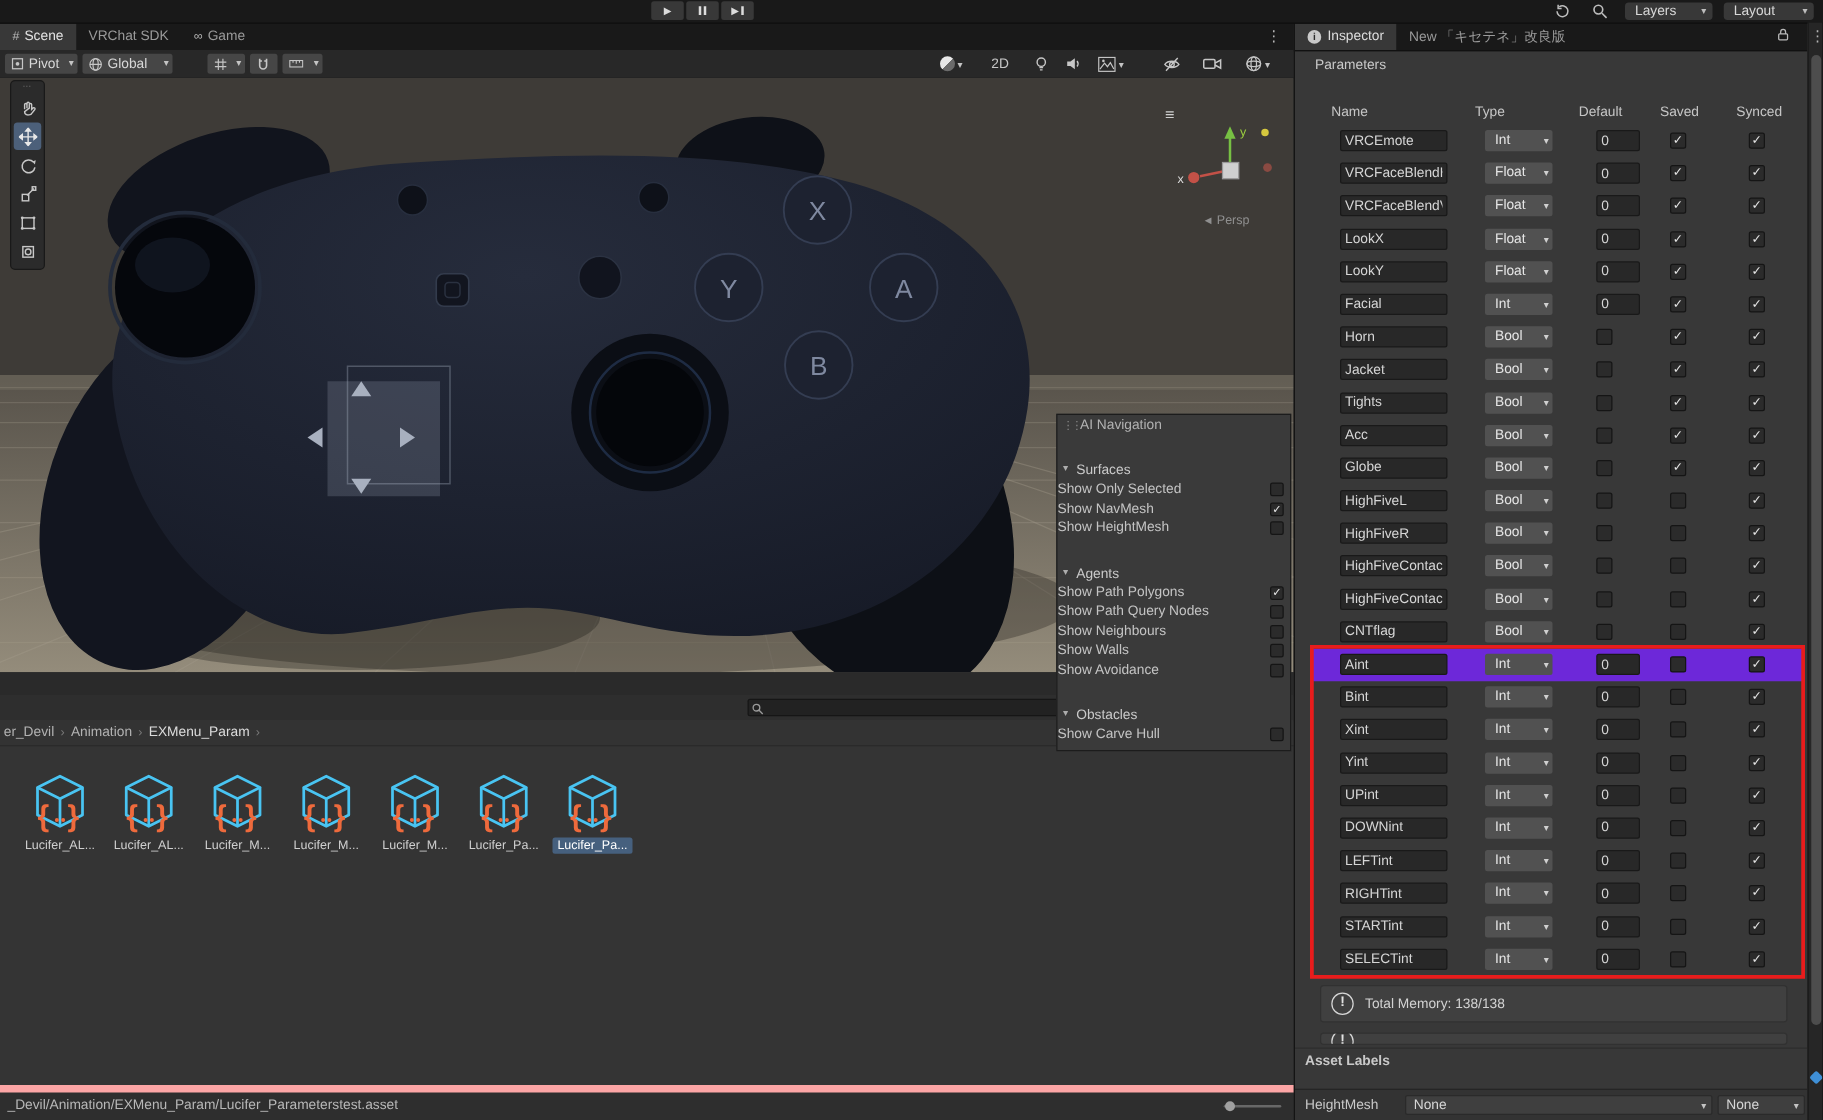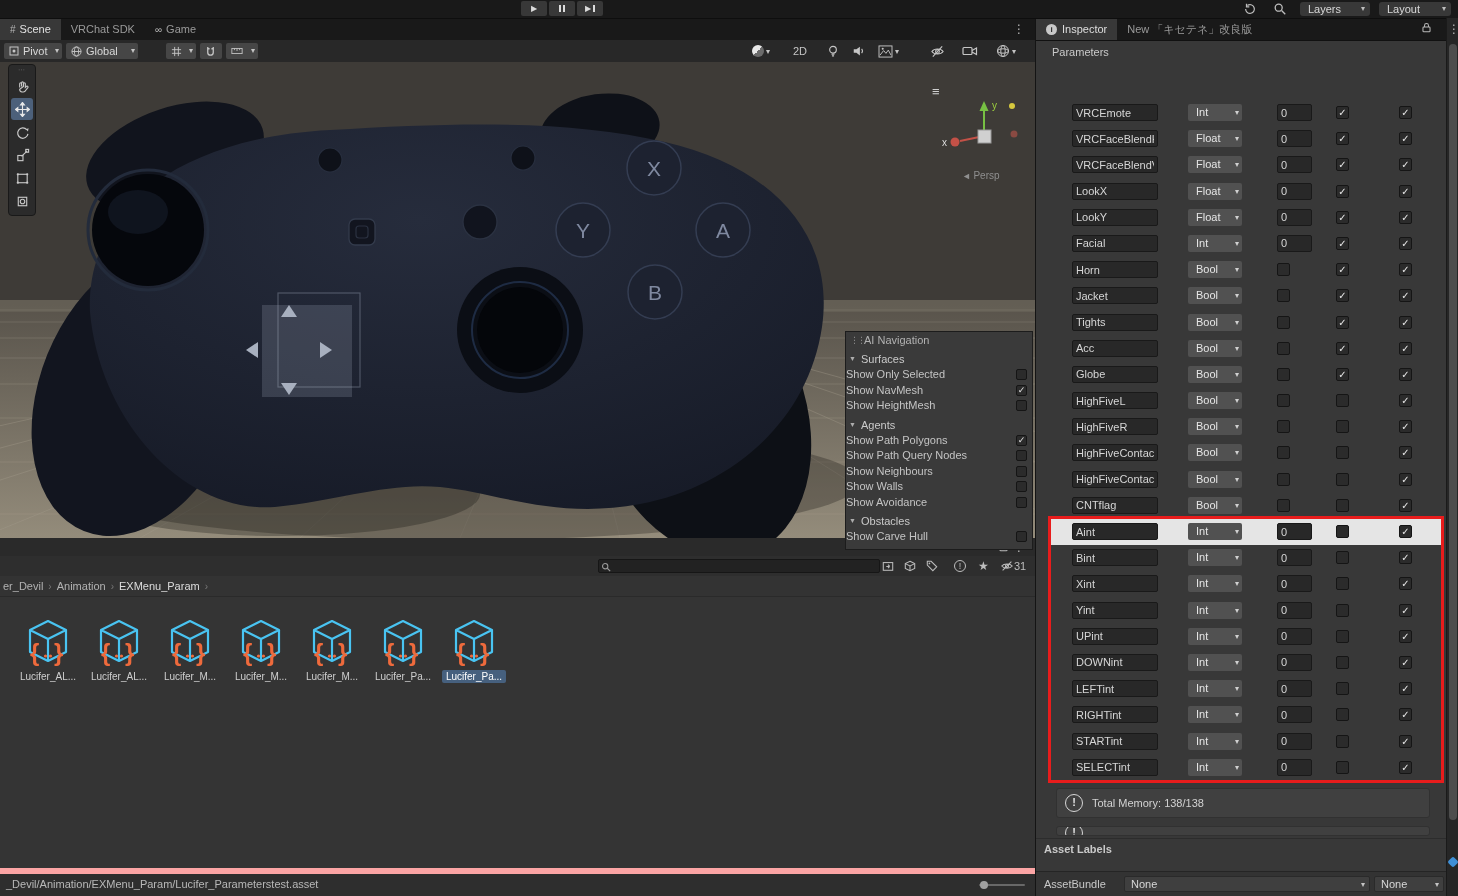--- a/index.html
+++ b/index.html
@@ -34,21 +34,21 @@
   .toolpal{position:absolute;left:8px;top:46px;width:28px;background:#2b2b2b;border:1px solid #191919;border-radius:4px;padding:2px 0;box-sizing:border-box;z-index:6}
   .tpgrip{height:7px;color:#777;font-size:7px;text-align:center;line-height:6px;letter-spacing:1px}
   .tpbtn{width:22px;height:22px;margin:1px auto;display:flex;align-items:center;justify-content:center;border-radius:3px}
   .tpbtn.sel{background:#4c607a}
   .hamb{position:absolute;left:932px;top:66px;color:#d0d0d0;font-size:13px;z-index:6}
   .gizmo{position:absolute;left:938px;top:74px;z-index:5}
   
   .navov{position:absolute;left:845px;top:313px;width:188px;background:#3a3a3a;border:1px solid #1c1c1c;z-index:7;padding-bottom:4px;box-sizing:border-box}
   .navhdr{height:16px;line-height:16px;color:#b2b2b2;padding-left:18px;position:relative}
   .navgrip{position:absolute;left:4px;top:0;color:#8b8b8b;font-size:9px;letter-spacing:-2px}
-  .navsec{position:relative;height:16px;line-height:16px;padding-left:15px;color:#cacaca;margin-top:3px}
+  .navsec{position:relative;height:16px;line-height:16px;padding-left:15px;color:#cacaca;margin-top:20px}
   .fold{position:absolute;left:3px;top:0;font-size:7px;color:#adadad}
   .navitem{position:relative;height:15.5px;line-height:15.5px;padding-left:0;color:#c4c4c4}
   .cb{background:#2b2b2b;border:1px solid #151515;border-radius:2px;box-sizing:border-box;text-align:center;color:#e6e6e6}
   .navcb{position:absolute;right:5px;top:2px;width:11px;height:11px;line-height:9px;font-size:9px}
   
   .project{position:absolute;left:0;top:538px;width:1035px;height:358px;background:#343434}
   .projhdr{position:absolute;left:0;top:0;right:0;height:18px;background:#2a2a2a;border-bottom:1px solid #232323}
   .projhdr .kebab{position:absolute;right:10px;top:-2px}
   .projlock{position:absolute;right:26px;top:3px}
   .searchrow{position:absolute;left:0;top:18px;right:0;height:20px;background:#2e2e2e;border-bottom:1px solid #262626}
@@ -76,21 +76,21 @@
   .itab.active{background:#383838;color:#dedede}
   .infodot{width:11px;height:11px;border-radius:50%;background:#c9c9c9;color:#2b2b2b;font-size:8px;font-weight:bold;line-height:11px;text-align:center}
   .ilock{position:absolute;right:14px;top:4px}
   .ptitle{position:absolute;left:16px;top:28px;color:#cacaca}
   .ibtns{position:absolute;left:17px;top:46px;width:391px;display:flex;gap:2px}
   .ibtn{flex:1;height:17px;background:#585858;border-radius:3px;text-align:center;line-height:17px;color:#e8e8e8}
   .icolheads{position:absolute;left:14px;top:66px;width:394px;height:14px}
   .colhead{position:absolute;top:0;color:#c6c6c6}
   .paramrows{position:absolute;left:14px;top:82px;width:394px}
   .prow{position:relative;height:26.2px}
-  .prow.sel{background:#e5e5e5}
+  .prow.sel{background:#6d28d9}
   .rname{position:absolute;left:22px;top:4px;width:86px;height:17px;background:#282828;border:1px solid #191919;border-radius:2px;color:#d6d6d6;font:inherit;font-size:11px;padding:0 3px;box-sizing:border-box;outline:none;white-space:nowrap;overflow:hidden}
   .pdef{left:227px;width:35px}
   .ptype{position:absolute;left:138px;top:4px;width:54px;height:17px;background:#515151;border-radius:2px;color:#e6e6e6;line-height:17px;padding-left:8px;box-sizing:border-box}
   .ptype .dd{position:absolute;right:3px;top:0;font-size:8px;line-height:17px;color:#d0d0d0}
   .pcb{position:absolute;top:6px;width:13px;height:13px;line-height:11px;font-size:10px}
   .pcb.def{left:227px}.pcb.saved{left:286px}.pcb.synced{left:349px}
   .helpbox{position:absolute;left:20px;width:374px;background:#404040;border:1px solid #313131;border-radius:3px;display:flex;align-items:center;overflow:hidden;box-sizing:border-box}
   .hb1{top:770px;height:30px}
   .hb2{top:808px;height:10px}
   .roundex{flex:0 0 18px;height:18px;margin-left:8px;border:1.5px solid #d6d6d6;border-radius:50%;color:#e2e2e2;font-weight:bold;font-size:11px;text-align:center;line-height:15px;box-sizing:border-box}
@@ -588,20 +588,27 @@
             <span>New 「キセテネ」改良版</span>
           </div></span>
       <span class="ilock">
         <svg width="11" height="11" viewBox="0 0 14 14" fill="none" stroke="#b9b9b9" stroke-width="1.3">
             <rect x="2.5" y="6.5" width="9" height="6" rx="1"></rect>
             <path d="M4.5 6.5 V4.5 a2.5 2.5 0 0 1 5 0 v2"></path>
           </svg>
       </span>
     </div>
     <div class="ptitle">Parameters</div>
+    <div class="icolheads" id="insp-columns">
+        <span class="colhead" style="left: 15px;">Name</span>
+        <span class="colhead" style="left: 130px;">Type</span>
+        <span class="colhead" style="left: 213px;">Default</span>
+        <span class="colhead" style="left: 278px;">Saved</span>
+        <span class="colhead" style="left: 339px;">Synced</span>
+      </div>
     <div class="paramrows" id="param-rows">
         <div class="prow">
           <input class="rname" value="VRCEmote" style="">
           <div class="ptype"><span>Int</span><span class="dd">▾</span></div>
           <input class="rname pdef" value="0" style="">
           <div class="cb pcb saved on">✓</div>
           <div class="cb pcb synced on">✓</div>
         </div>
         <div class="prow">
           <input class="rname" value="VRCFaceBlendH" style="">
@@ -784,21 +791,21 @@
       <span class="roundex">!</span>
       <span class="hbtext">Total Memory: 138/138</span>
     </div>
     <div class="helpbox hb2">
       <span class="roundex" style="margin-top:4px">!</span>
     </div>
     <div class="sectdiv"></div>
     <div class="allabel">Asset Labels</div>
 
     <div class="abbar">
-      <span class="abtext">AssetBundle</span>
+      <span class="abtext">HeightMesh</span>
       <div class="abdd abdd1">
         <span>None</span>
         <span class="dd">▾</span>
       </div>
       <div class="abdd abdd2">
         <span>None</span>
         <span class="dd">▾</span>
       </div>
     </div>
   </div>

